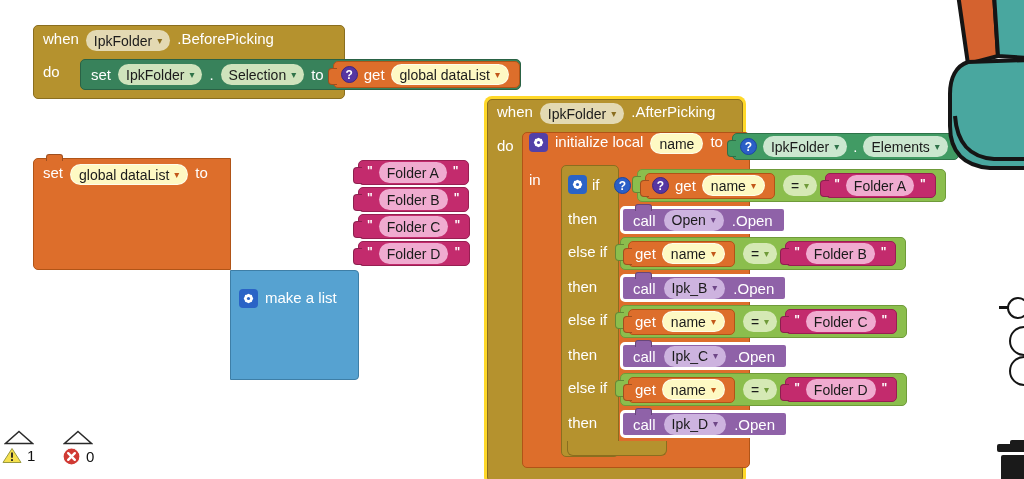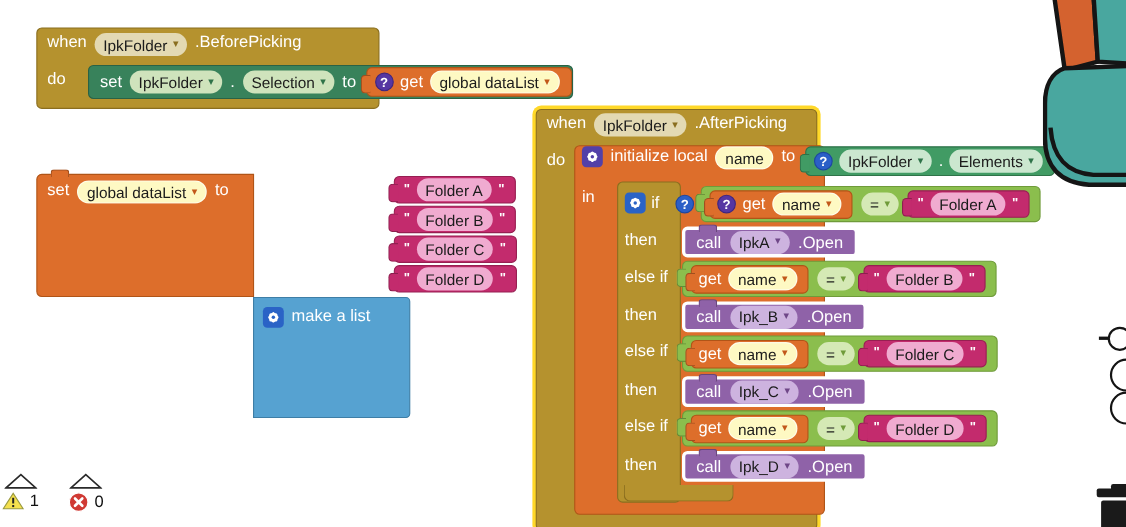--- a/index.html
+++ b/index.html
@@ -74,21 +74,21 @@
   #blockA { left: 33px; top: 25px; }
   #blockA .outer { width: 312px; padding: 4px 0 8px 9px; }
   #blockA .r1 { height: 27px; }
   #blockA .r2 { margin-top: 2px; align-items: flex-start; }
   #blockA .do-lbl { width: 30px; padding-top: 4px; }
   .set-elems { display: inline-flex; align-items: center; gap: 7px; padding: 3px 0 3px 10px; height: 31px; }
   .get-blk { display: inline-flex; align-items: center; gap: 6px; padding: 2px 10px 2px 7px; height: 27px; margin-left: 2px; }
   
   #blockB { left: 33px; top: 158px; }
   #blockB .set-outer { width: 198px; height: 112px; padding: 5px 0 0 9px; border-radius: 5px 0 0 5px; }
-  #blockB .make-list { left: 197px; top: 0; width: 143px; height: 110px; padding: 8px 0 0 8px; border-radius: 0 4px 4px 0; }
+  #blockB .make-list { left: 197px; top: 0; width: 129px; height: 110px; padding: 18px 0 0 8px; border-radius: 0 4px 4px 0; }
   #blockB .items { left: 325px; top: 2px; }
   .item { display: inline-flex; align-items: center; gap: 6px; padding: 1px 9px 1px 8px; height: 25px; margin-bottom: 2px; }
   
   #blockC { left: 487px; top: 99px; }
   #blockC .outer { width: 256px; padding: 3px 0 13px 9px; }
   #blockC .r1 { height: 26px; }
   #blockC .body { display: flex; align-items: flex-start; margin-top: 3px; }
   #blockC .do-lbl { width: 25px; padding-top: 5px; }
   .init-blk { width: 228px; padding: 0 0 10px 6px; }
   .init-row { height: 30px; }
@@ -277,21 +277,21 @@
                 </div>
               </div>
             </div>
             <div class="if-row call-row">
               <span class="if-kw">
                   <span>then</span>
                 </span>
               <div class="blk purple call-blk notch">
                 <span>call</span>
                 <span class="fld f-lav">
-                  <span>IpkA</span>
+                  <span>Open</span>
                   <span class="caret c-purple">▾</span>
                 </span>
                 <span>.Open</span>
               </div>
             </div>
 
             <div class="if-row">
               <span class="if-kw">
                   <span>else if</span>
                 </span>

